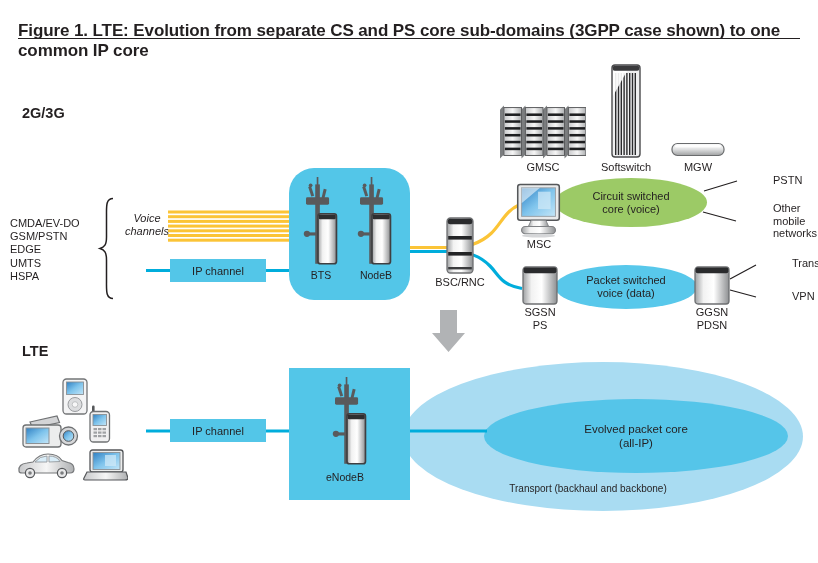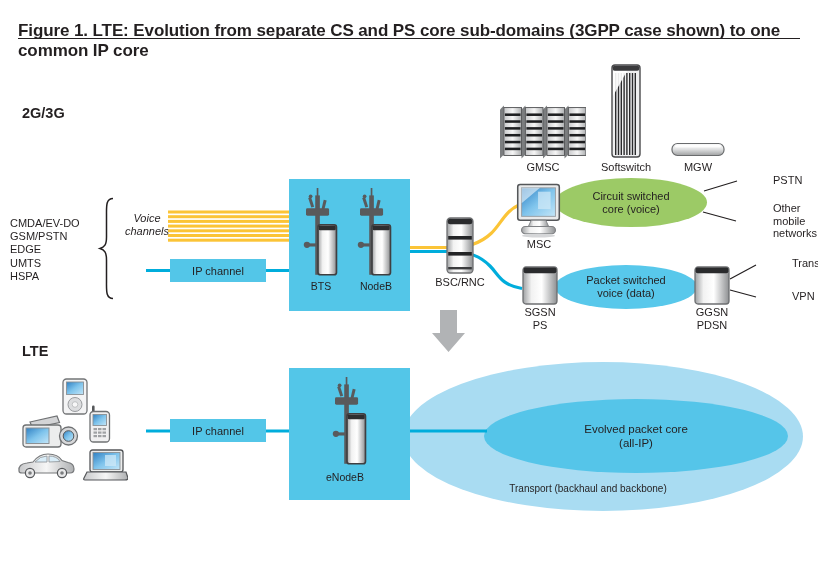--- a/index.html
+++ b/index.html
@@ -32,21 +32,21 @@
   .tech-list{left:10px;top:217px;width:82px;text-align:left;font-size:11px;line-height:13.2px;}
   .voice-label{left:116px;top:212px;width:62px;text-align:center;font-style:italic;font-size:11px;line-height:13px;}
   .ip-box{
     width:96px;height:23px;background:var(--box-cyan);
     display:flex;align-items:center;justify-content:center;
     font-size:11px;z-index:3;
   }
   .ip-box-2g{left:170px;top:259px;}
   .ip-box-lte{left:170px;top:419px;}
   .ran-box{width:121px;height:132px;background:var(--box-cyan);z-index:3;}
-  .bts-box{left:289px;top:179px;}
+  .bts-box{left:289px;top:168px;border-radius:25px;}
   .enb-box{left:289px;top:368px;}
   .ran-label{position:absolute;text-align:center;font-size:10.5px;color:var(--text-dark);}
   .overlay{left:0;top:0;z-index:2;}
   .ellipse{border-radius:50%;z-index:1;display:flex;align-items:center;justify-content:center;text-align:center;}
   .cs-ellipse{left:555px;top:178px;width:152px;height:49px;background:var(--cs-green);font-size:11px;line-height:13px;}
   .ps-ellipse{left:555px;top:265px;width:142px;height:44px;background:var(--ps-blue);font-size:11px;line-height:13px;}
   .transport-ellipse{left:403px;top:362px;width:400px;height:149px;background:var(--transport-light-blue);}
   .epc-ellipse{left:484px;top:399px;width:304px;height:74px;background:var(--epc-blue);font-size:11.5px;line-height:14px;}
   .icon{z-index:3;}
   .icon-label{z-index:3;text-align:center;font-size:11px;line-height:12.5px;}

